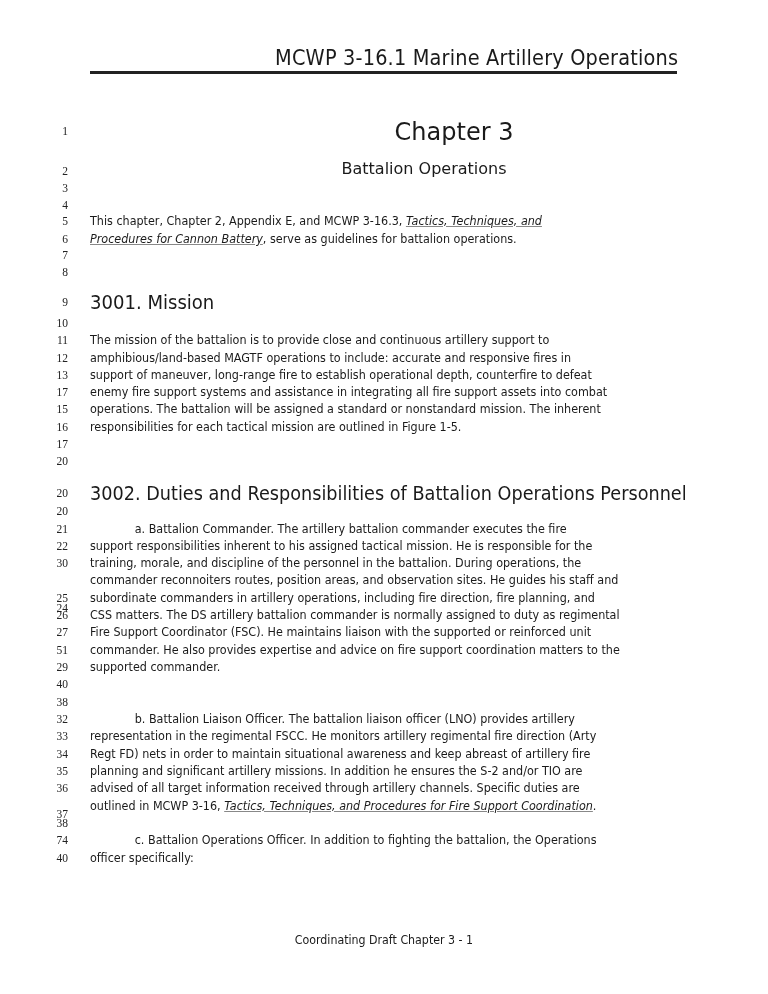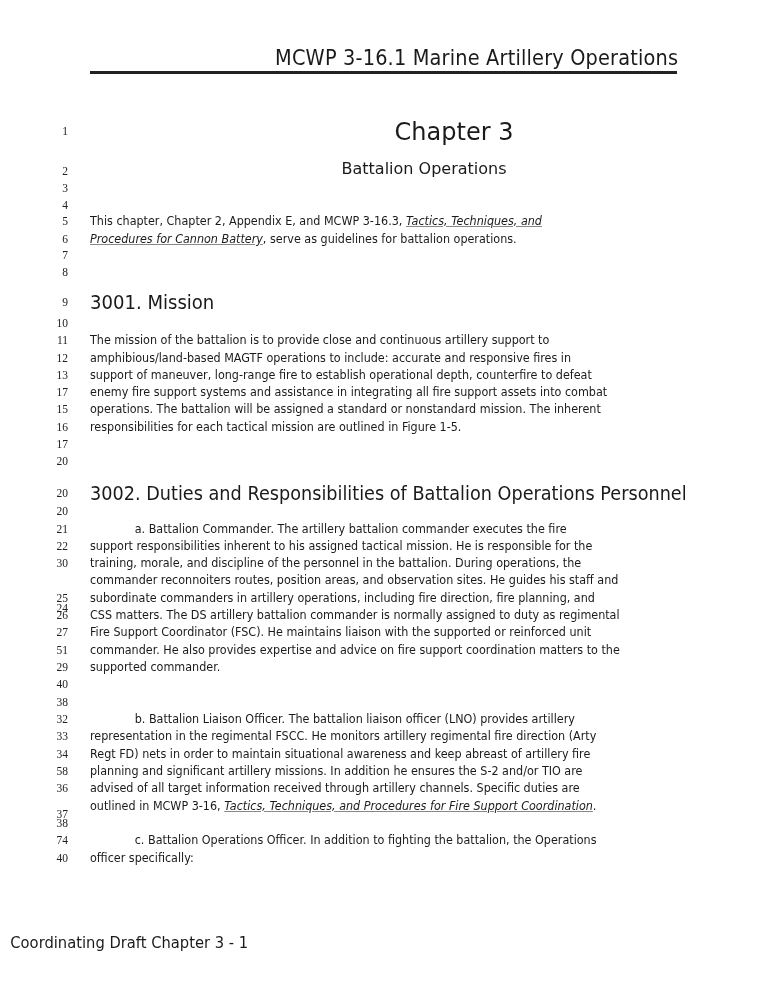--- a/index.html
+++ b/index.html
@@ -7,21 +7,21 @@
   .hdr { position:absolute; right:90px; top:46px; font-size:21px; letter-spacing:0.2px; white-space:nowrap; font-family:"DejaVu Sans", sans-serif; transform:scaleX(0.92); transform-origin:right center; }
   .hrule { position:absolute; left:90px; width:587px; top:71px; height:3px; background:#222; }
   .ln { position:absolute; left:52px; width:16px; text-align:right; font-family:"Liberation Serif", serif; font-size:11.5px; color:#222; }
   .tx { position:absolute; left:90px; white-space:nowrap; font-family:"DejaVu Sans", sans-serif; font-size:13px; transform-origin:left center; transform:scaleX(0.86); }
   .ctr { position:absolute; left:0; width:768px; text-align:center; white-space:nowrap; }
   .ch { font-size:24px; top:118px; padding-left:140px; box-sizing:border-box; }
   .sub { font-size:16px; top:159px; padding-left:80px; box-sizing:border-box; }
   .h2 { position:absolute; left:90px; font-size:19px; white-space:nowrap; }
   .ital { font-style:italic; text-decoration:underline; text-decoration-color:#888; }
   .ind { padding-left:52px; }
-  .ftr { position:absolute; left:0; width:768px; text-align:left; top:933px; font-size:16px; white-space:nowrap; }
+  .ftr { position:absolute; left:0; width:768px; text-align:center; top:933px; font-size:12px; white-space:nowrap; }
   .ftr span { display:inline-block; transform:scaleX(0.92); }
 </style>
 </head>
 <body>
 
 <div>
 
   <div class="hdr">MCWP 3-16.1 Marine Artillery Operations</div>
   <div class="hrule"></div>
 
@@ -53,21 +53,21 @@
     <div class="ln" style="top:592px">25</div>
     <div class="ln" style="top:609px">26</div>
     <div class="ln" style="top:626px">27</div>
     <div class="ln" style="top:644px">51</div>
     <div class="ln" style="top:661px">29</div>
     <div class="ln" style="top:678px">40</div>
     <div class="ln" style="top:696px">38</div>
     <div class="ln" style="top:713px">32</div>
     <div class="ln" style="top:730px">33</div>
     <div class="ln" style="top:748px">34</div>
-    <div class="ln" style="top:765px">58</div>
+    <div class="ln" style="top:765px">35</div>
     <div class="ln" style="top:782px">36</div>
     <div class="ln" style="top:808px">37</div>
     <div class="ln" style="top:817px">38</div>
     <div class="ln" style="top:834px">74</div>
     <div class="ln" style="top:852px">40</div>
   </div>
 
   <div class="ctr ch"><span>Chapter 3</span></div>
   <div class="ctr sub"><span>Battalion Operations</span></div>
 

